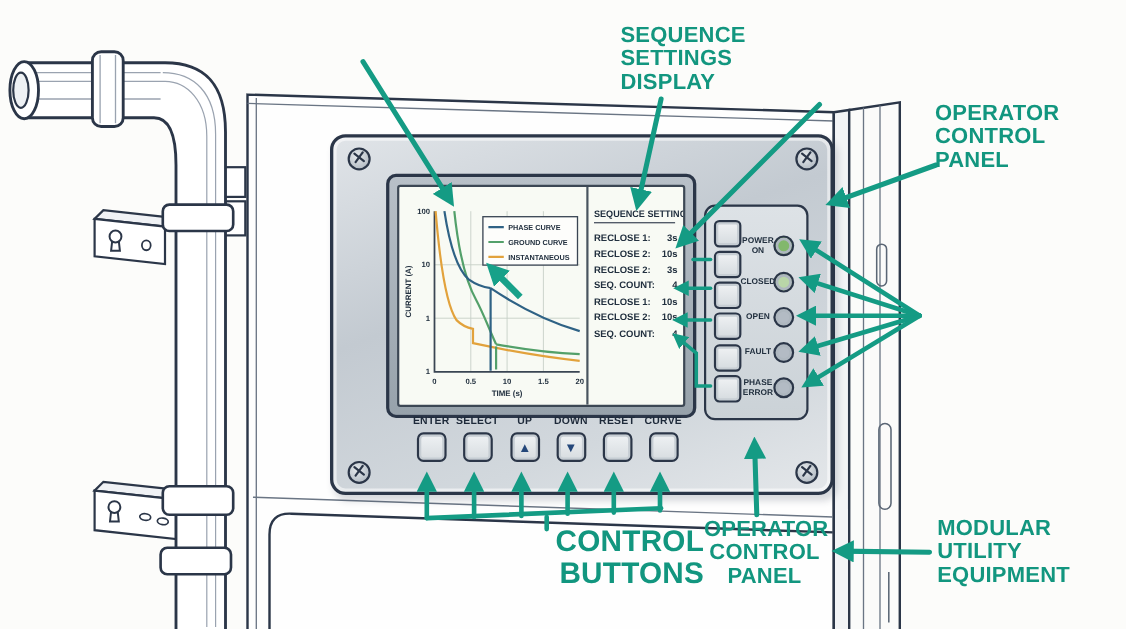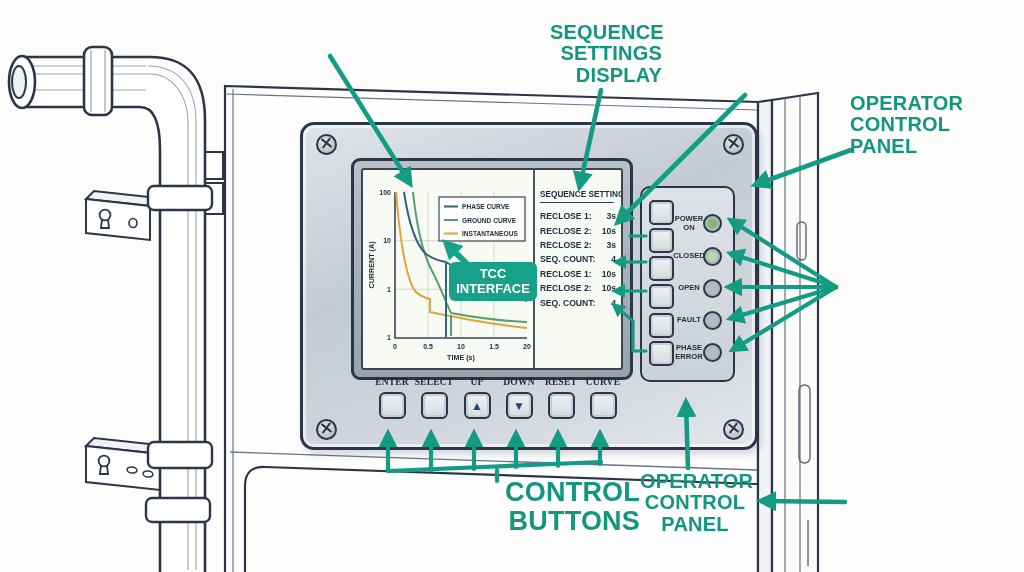--- a/index.html
+++ b/index.html
@@ -44,21 +44,21 @@
               background:linear-gradient(#dde2e6,#cbd2d7);border:2.5px solid #2b3648;border-radius:10px;}
   .sq{position:absolute;left:7px;width:21px;height:21px;background:linear-gradient(#f0f2f4,#d5dbdf);
       border:2.4px solid #2b3648;border-radius:5px;box-shadow:inset 0 0 0 2px #c7ced4;}
   .led-lab{position:absolute;left:29px;width:36px;text-align:center;font-size:7.6px;font-weight:bold;
            color:#22303f;line-height:1.18;}
   .led{position:absolute;left:61px;width:15px;height:15px;border-radius:50%;border:2.6px solid #2b3648;
        box-shadow:inset 0 0 0 2.5px #aeb7bf;}
   .led.on{background:#82B86C;} .led.dim{background:#B9D6A8;} .led.off{background:#B3BBC4;}
 
   
-  .bgroup{position:absolute;top:252px;width:44px;text-align:center;font-family:Liberation Serif, serif;}
+  .bgroup{position:absolute;top:252px;width:44px;text-align:center;}
   .blab{font-size:9.5px;font-weight:bold;color:#1e2a3a;letter-spacing:.2px;}
   .bbtn{margin:5px auto 0;width:27px;height:27px;box-sizing:border-box;
         background:linear-gradient(#eff2f4,#d7dce0);border:2.6px solid #2b3648;border-radius:6px;
         box-shadow:inset 0 0 0 2px #c6cdd3;display:flex;align-items:center;justify-content:center;}
   .tri{font-size:12px;color:#24477A;line-height:1;}
 </style>
 </head>
 <body>
 
 <div class="stage">
@@ -155,21 +155,20 @@
             <text x="65" y="179" text-anchor="middle">0.5</text>
             <text x="98" y="179" text-anchor="middle">10</text>
             <text x="131" y="179" text-anchor="middle">1.5</text>
             <text x="164" y="179" text-anchor="middle">20</text>
           </g>
           <text x="98" y="190" text-anchor="middle" font-size="7.2" font-weight="bold" fill="#22303f">TIME (s)</text>
           <text x="-95" y="11" transform="rotate(-90)" text-anchor="middle" font-size="7.2" font-weight="bold" fill="#22303f">CURRENT (A)</text>
           <path d="M110,100 L84,74" stroke="#17A189" stroke-width="6" fill="none" marker-end="url(#ah2)"></path>
         </svg>
 
-        <div class="badge tcc-badge">TCC INTERFACE</div>
 
         <div class="settings">
           <div class="s-title">SEQUENCE SETTINGS</div>
           <div class="s-row">
               <span>RECLOSE 1:</span>
               <span>3s</span>
             </div>
           <div class="s-row">
               <span>RECLOSE 2:</span>
               <span>10s</span>
@@ -282,18 +281,19 @@
       </g>
       <g stroke-width="3.2">
         <path d="M646,236 L630,236"></path>
         <path d="M646,262 L617,262" marker-end="url(#ah)"></path>
         <path d="M646,291 L616,291" marker-end="url(#ah)"></path>
         <path d="M646,351 L633,351 L633,321 L615,306" marker-end="url(#ah)"></path>
       </g>
     </g>
   </svg>
 
-  <div class="ann" style="left:550px;top:22px;width:112px;text-align:right;font-size:20px">SEQUENCE SETTINGS DISPLAY</div>
+  <div class="ann" style="left:564px;top:22px;width:112px;text-align:left;font-size:20px">SEQUENCE SETTINGS DISPLAY</div>
   <div class="ann" style="left:850px;top:93px;width:115px;font-size:20px">OPERATOR CONTROL PANEL</div>
   <div class="ann" style="left:400px;top:478px;width:240px;text-align:right;font-size:27px">CONTROL BUTTONS</div>
   <div class="ann" style="left:640px;top:471px;width:110px;text-align:center;font-size:20px">OPERATOR CONTROL PANEL</div>
+  <div class="ann" style="left:852px;top:470px;width:130px;font-size:20px">MODULAR UTILITY EQUIPMENT</div>
 
 </div>
 
 </body></html>

